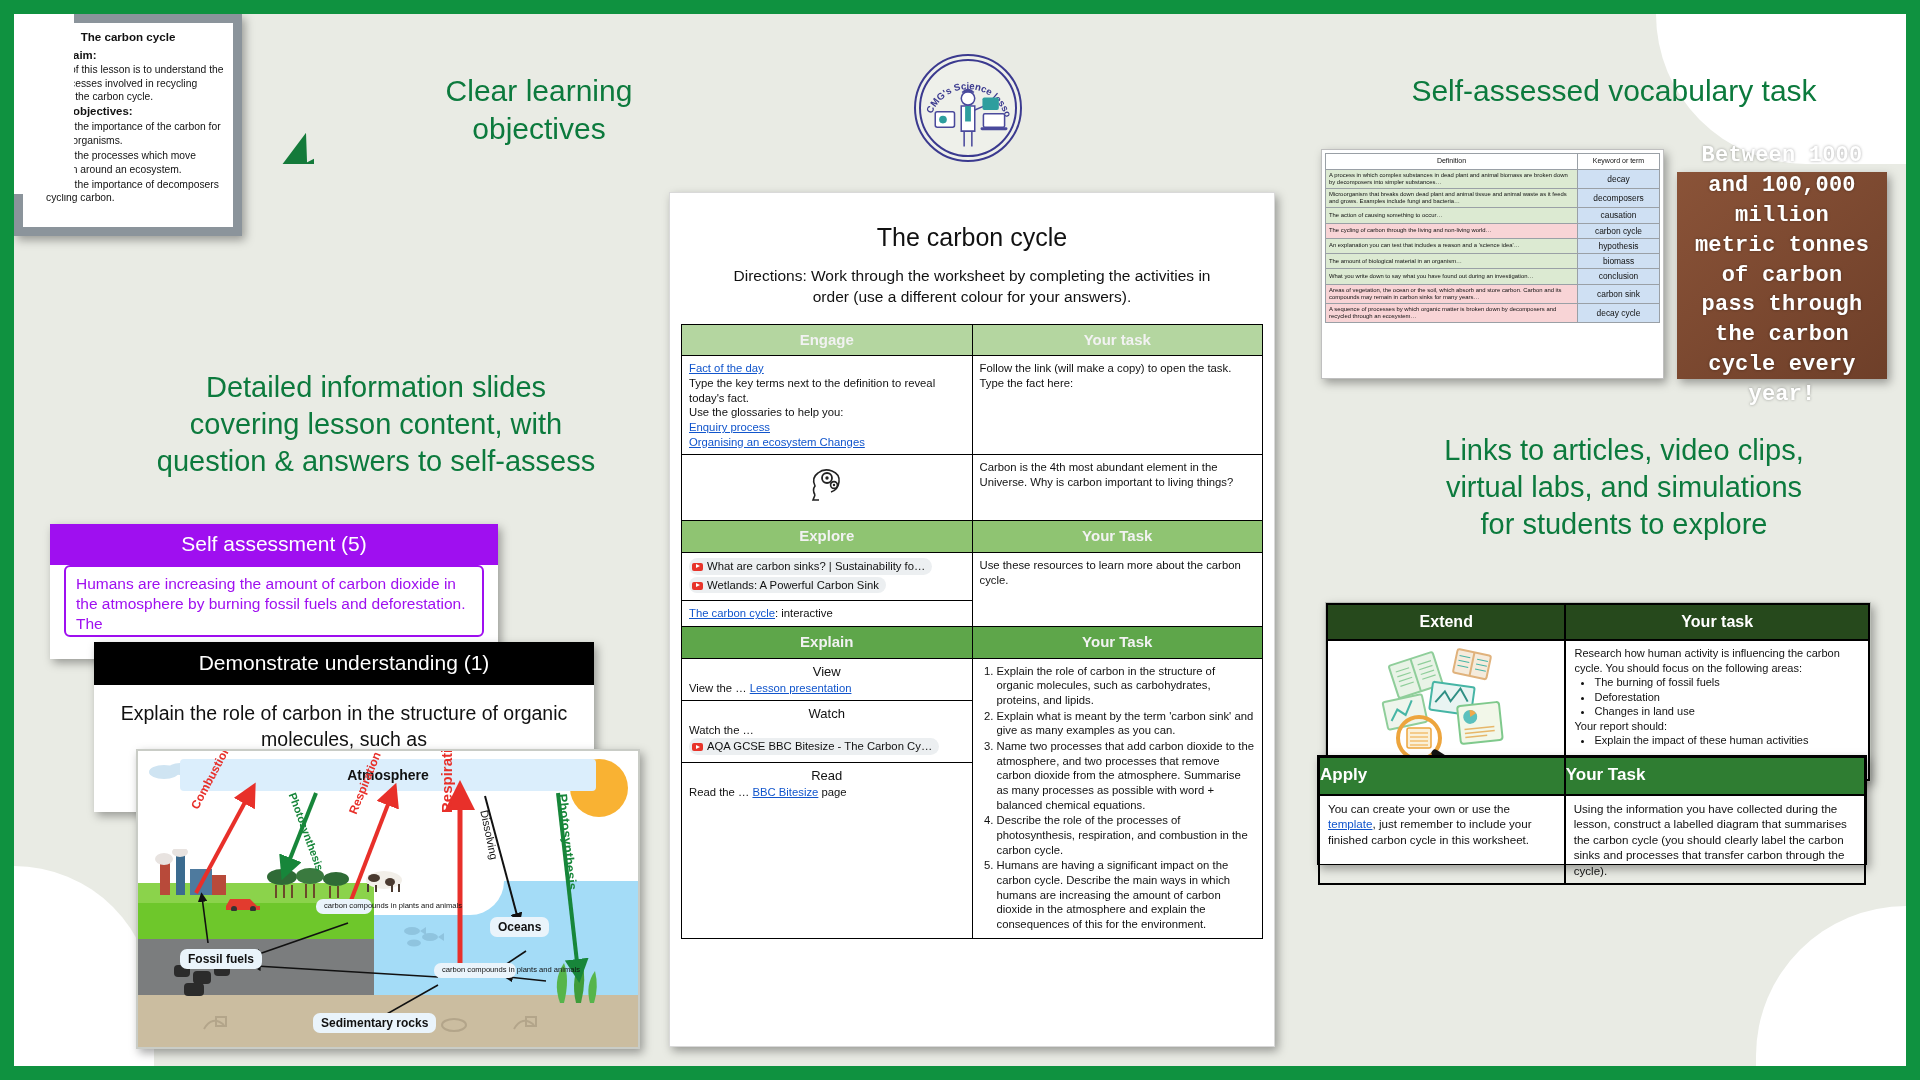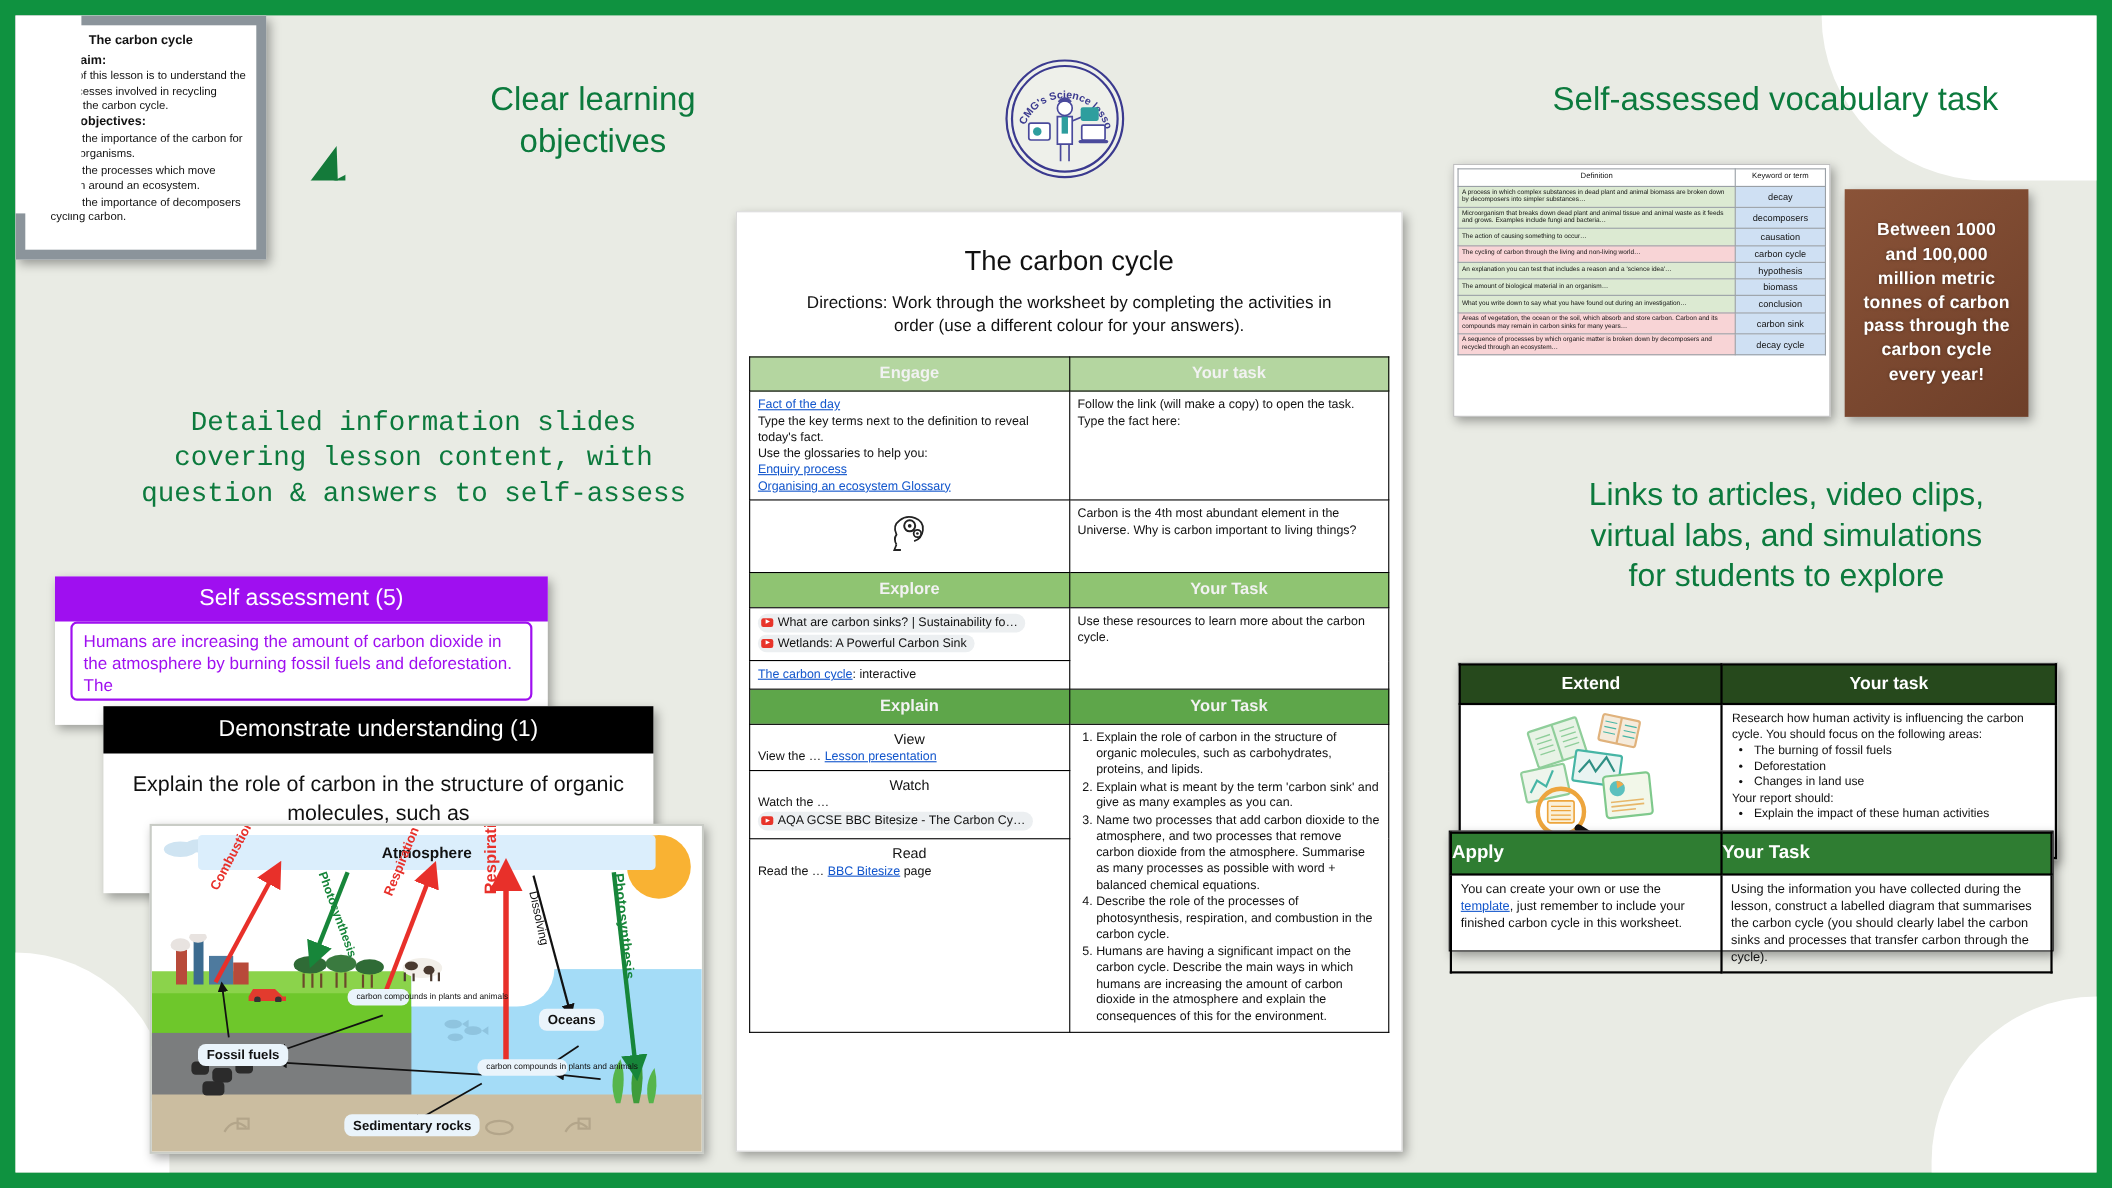--- a/index.html
+++ b/index.html
@@ -132,26 +132,26 @@
   #vocab { left:1307px; top:135px; width:343px; height:230px; border:1px solid #bfbfbf; padding:3px;}
   #vocab table { width:100%; border-collapse:collapse; table-layout:fixed; }
   #vocab td { border:1px solid #9aa0a6; font-size:5.9px; line-height:1.22;
               padding:2px 3px; color:#111; }
   #vocab td.h { text-align:center; font-size:7px; background:#fff; padding:3px 0; }
   #vocab td.kw { text-align:center; background:#cfe0f3; font-size:8.4px; width:82px; }
   #vocab td.g { background:#dcead2; }
   #vocab td.p { background:#f8d4d6; }
 
   
-  #fact { left:1663px; top:158px; width:167px; height:207px;
+  #fact { left:1663px; top:158px; width:210px; height:207px;
           background:linear-gradient(140deg,#8a5338,#6e3f29);
           color:#fff; display:flex; align-items:center; justify-content:center;
-          text-align:center; font-weight:bold; font-size:16px; line-height:1.36;
+          text-align:center; font-weight:bold; font-size:22px; line-height:1.36;
           padding:8px 14px; letter-spacing:.2px;
-          text-shadow:0 0 3px rgba(0,0,0,.35); }
+          text-shadow:0 0 3px rgba(0,0,0,.35);font-family:Liberation Mono, monospace; }
 
   
   #extend { left:1311px; top:588px; width:546px; height:180px; border:1px solid #b9bdb6; }
   #extend table { width:100%; border-collapse:collapse; table-layout:fixed; }
   #extend td { border:2px solid #000; vertical-align:top; padding:5px 8px;
                font-size:11px; line-height:1.32; color:#111; }
   #extend td.hd { background:#26491c; color:#fff; text-align:center; font-weight:bold;
                   font-size:16px; padding:6px 0 7px; }
   #extend ul { margin:0 0 0 20px; }
 
@@ -186,21 +186,21 @@
       <li>Know the processes which move carbon around an ecosystem.</li>
       <li>Know the importance of decomposers cycling carbon.</li>
     </ol>
   </div>
 
   <div class="anno" style="left:360px; top:58px; width:330px; font-size:30px; white-space:pre-line;">Clear learning
 objectives</div>
 
   <div class="anno" style="left:1320px; top:58px; width:560px; font-size:30px;">Self-assessed vocabulary task</div>
 
-  <div class="anno" style="left:62px; top:355px; width:600px; font-size:25px; white-space:pre-line;font-family:Liberation Mono, monospace;">Detailed information slides
+  <div class="anno" style="left:62px; top:355px; width:600px; font-size:29px; white-space:pre-line;">Detailed information slides
 covering lesson content, with
 question &amp; answers to self-assess</div>
 
   <div class="anno" style="left:1355px; top:418px; width:510px; font-size:29px; white-space:pre-line;">Links to articles, video clips,
 virtual labs, and simulations
 for students to explore</div>
 
 
   <div id="logo">
     <div class="ring"></div>
@@ -367,21 +367,21 @@
           <tr>
         <td class="hd" style="background:#b4d6a0; width:50%">Engage</td>
         <td class="hd" style="background:#b4d6a0">Your task</td>
       </tr>
       <tr>
         <td style="height:86px">
           <a class="lnk" href="#">Fact of the day</a>
           <div style="white-space:pre-line">Type the key terms next to the definition to reveal today's fact.
 Use the glossaries to help you:</div>
           <a class="lnk" href="#" style="display:block">Enquiry process</a>
-          <a class="lnk" href="#" style="display:block">Organising an ecosystem Glossary</a>
+          <a class="lnk" href="#" style="display:block">Organising an ecosystem Changes</a>
         </td>
         <td>Follow the link (will make a copy) to open the task. Type the fact here:</td>
       </tr>
       <tr>
         <td class="brain" style="height:66px">
           <svg width="40" height="40" viewBox="0 0 40 40">
             <path d="M8 32 q-3 -5 0 -9 q-4 -8 3 -13 q6 -5 14 -2 q8 3 7 11 q-1 8 -8 10" fill="none" stroke="#222" stroke-width="1.6"></path>
             <path d="M8 32 l-2 5 h6" fill="none" stroke="#222" stroke-width="1.6"></path>
             <circle cx="20" cy="15" r="5" fill="none" stroke="#222" stroke-width="1.8"></circle>
             <circle cx="20" cy="15" r="1.7" fill="#222"></circle>

